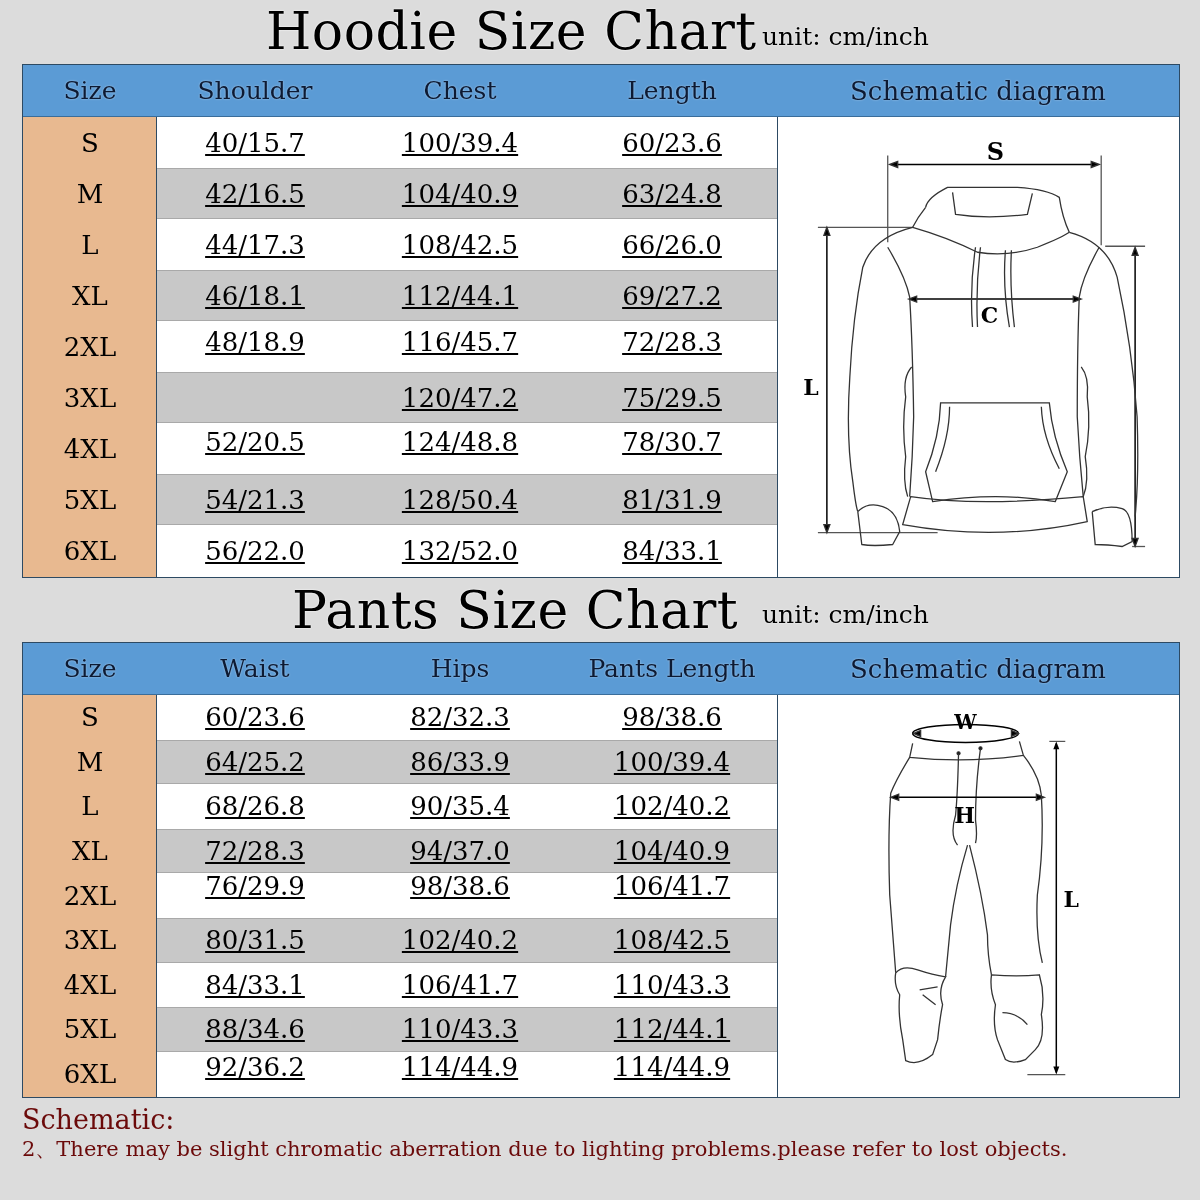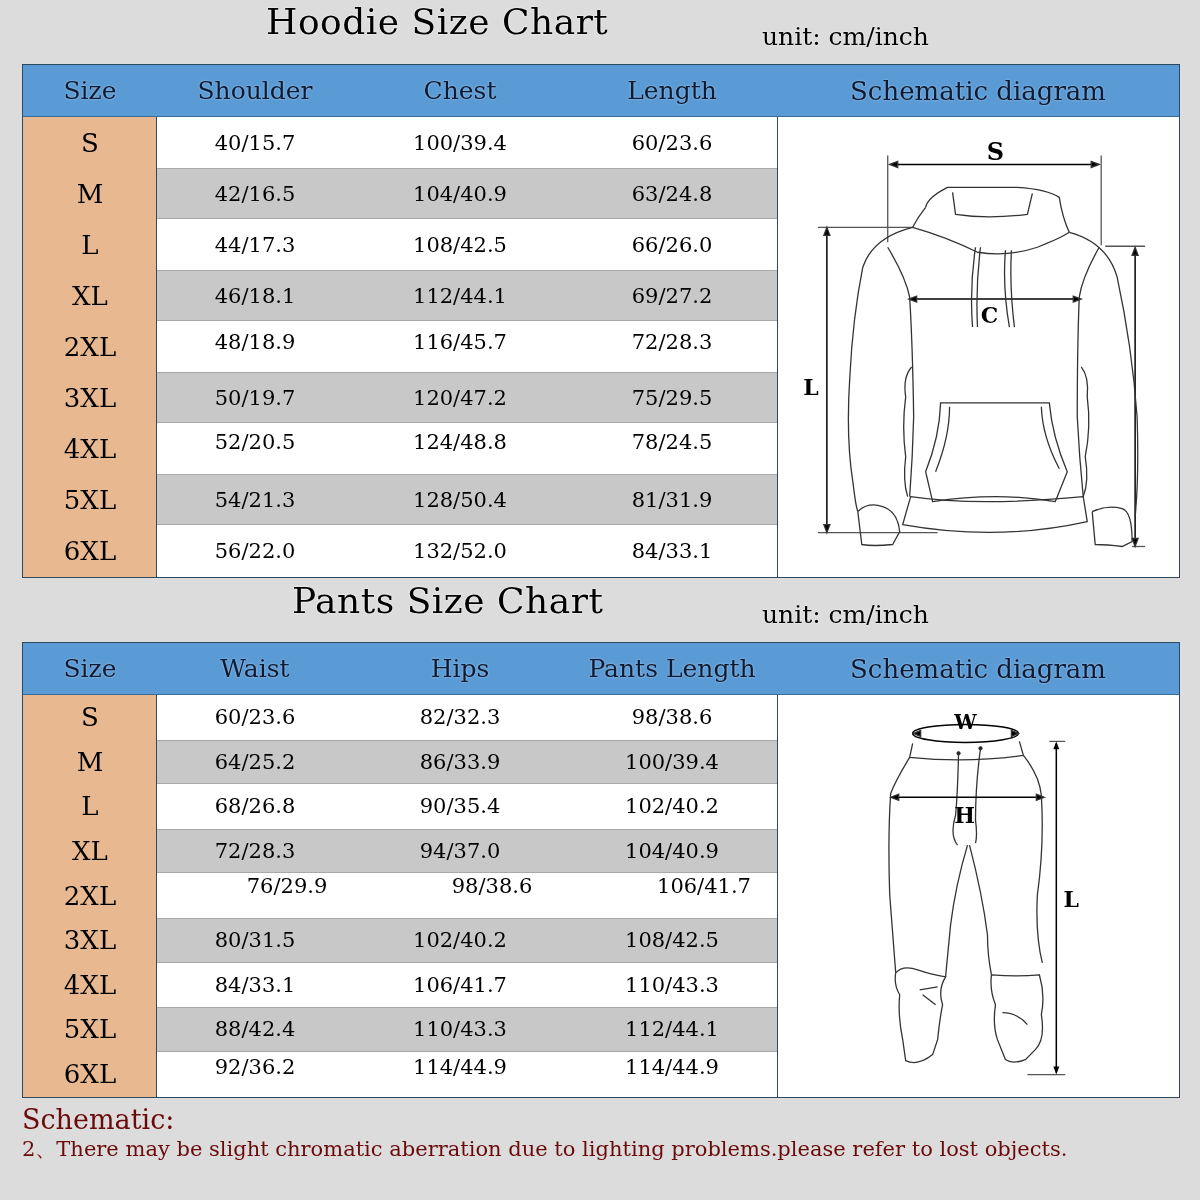--- a/index.html
+++ b/index.html
@@ -1,21 +1,21 @@
 <!DOCTYPE html>
 <html><head>
 <meta charset="utf-8">
 <style>
   * { margin: 0; padding: 0; box-sizing: border-box; }
   html, body { width: 1200px; height: 1200px; background: #dcdcdc; overflow: hidden; }
   body { font-family: "DejaVu Serif", "Liberation Serif", serif; color: #111; position: relative; }
 
   .title-row { position: absolute; left: 0; width: 1200px; height: 60px; }
   .title-main {
-    position: absolute; font-family: "DejaVu Serif", serif; font-size: 36px; color: #000;
+    position: absolute; font-family: "DejaVu Serif", serif; font-size: 52px; color: #000;
     letter-spacing: 0.5px; text-shadow: 0 0 2px #fff, 0 0 1px #fff;
   }
   .title-unit {
     position: absolute; font-family: "DejaVu Serif", serif; font-size: 25px; color: #000;
     text-shadow: 0 0 2px #fff;
   }
 
   .chart-table {
     position: absolute; left: 22px; width: 1158px;
     border: 1px solid #2d4a63; background: #fff;
@@ -31,21 +31,21 @@
   .size-col {
     position: absolute; left: 0; width: 134px; background: #e8b990;
     border-right: 1px solid #2d4a63;
   }
   .row {
     position: absolute; left: 134px; width: 620px;
   }
   .row.alt { background: #c8c8c8; border-top: 1px solid #a9a9a9; border-bottom: 1px solid #a9a9a9; }
   .cell {
     position: absolute; top: 0; height: 100%; display: flex; align-items: center; justify-content: center;
-    font-size: 21px; color: #000;
+    font-size: 26px; color: #000; text-decoration: underline;
   }
   .size-cell {
     position: absolute; left: 0; width: 134px; display: flex; align-items: center; justify-content: center;
     font-size: 26px; color: #000; font-weight: normal;
   }
   .diagram {
     position: absolute; left: 754px; width: 402px; background: #fff;
     border-left: 1px solid #2d4a63;
   }
   .diagram svg { width: 100%; height: 100%; display: block; }
@@ -159,29 +159,28 @@
       <div class="cell" style="left: 410px; width: 210px;">69/27.2</div>
     </div>
     <div class="size-cell" style="top: 256px; height: 51px;">2XL</div>
     <div class="row" style="top: 256px; height: 42px;">
       <div class="cell" style="left: 0px; width: 196px;">48/18.9</div>
       <div class="cell" style="left: 196px; width: 214px;">116/45.7</div>
       <div class="cell" style="left: 410px; width: 210px;">72/28.3</div>
     </div>
     <div class="size-cell" style="top: 307px; height: 51px;">3XL</div>
     <div class="row alt" style="top: 307px; height: 51px;">
-      <div class="cell" style="left: 0px; width: 196px;">50/19.7</div>
       <div class="cell" style="left: 196px; width: 214px;">120/47.2</div>
       <div class="cell" style="left: 410px; width: 210px;">75/29.5</div>
     </div>
     <div class="size-cell" style="top: 358px; height: 51px;">4XL</div>
     <div class="row" style="top: 358px; height: 37px;">
       <div class="cell" style="left: 0px; width: 196px;">52/20.5</div>
       <div class="cell" style="left: 196px; width: 214px;">124/48.8</div>
-      <div class="cell" style="left: 410px; width: 210px;">78/24.5</div>
+      <div class="cell" style="left: 410px; width: 210px;">78/30.7</div>
     </div>
     <div class="size-cell" style="top: 409px; height: 51px;">5XL</div>
     <div class="row alt" style="top: 409px; height: 51px;">
       <div class="cell" style="left: 0px; width: 196px;">54/21.3</div>
       <div class="cell" style="left: 196px; width: 214px;">128/50.4</div>
       <div class="cell" style="left: 410px; width: 210px;">81/31.9</div>
     </div>
     <div class="size-cell" style="top: 460px; height: 51px;">6XL</div>
     <div class="row" style="top: 460px; height: 51px;">
       <div class="cell" style="left: 0px; width: 196px;">56/22.0</div>
@@ -270,40 +269,40 @@
       <div class="cell" style="left: 196px; width: 214px;">90/35.4</div>
       <div class="cell" style="left: 410px; width: 210px;">102/40.2</div>
     </div>
     <div class="size-cell" style="top: 185.8px; height: 44.6px;">XL</div>
     <div class="row alt" style="top: 185.8px; height: 44.6px;">
       <div class="cell" style="left: 0px; width: 196px;">72/28.3</div>
       <div class="cell" style="left: 196px; width: 214px;">94/37.0</div>
       <div class="cell" style="left: 410px; width: 210px;">104/40.9</div>
     </div>
     <div class="size-cell" style="top: 230.4px; height: 44.6px;">2XL</div>
-    <div class="row" style="top: 214px; height: 58px; margin-left: 32px;">
+    <div class="row" style="top: 214px; height: 58px;">
       <div class="cell" style="left: 0px; width: 196px;">76/29.9</div>
       <div class="cell" style="left: 196px; width: 214px;">98/38.6</div>
       <div class="cell" style="left: 410px; width: 210px;">106/41.7</div>
     </div>
     <div class="size-cell" style="top: 275px; height: 44.6px;">3XL</div>
     <div class="row alt" style="top: 275px; height: 44.6px;">
       <div class="cell" style="left: 0px; width: 196px;">80/31.5</div>
       <div class="cell" style="left: 196px; width: 214px;">102/40.2</div>
       <div class="cell" style="left: 410px; width: 210px;">108/42.5</div>
     </div>
     <div class="size-cell" style="top: 319.6px; height: 44.6px;">4XL</div>
     <div class="row" style="top: 319.6px; height: 44.6px;">
       <div class="cell" style="left: 0px; width: 196px;">84/33.1</div>
       <div class="cell" style="left: 196px; width: 214px;">106/41.7</div>
       <div class="cell" style="left: 410px; width: 210px;">110/43.3</div>
     </div>
     <div class="size-cell" style="top: 364.2px; height: 44.6px;">5XL</div>
     <div class="row alt" style="top: 364.2px; height: 44.6px;">
-      <div class="cell" style="left: 0px; width: 196px;">88/42.4</div>
+      <div class="cell" style="left: 0px; width: 196px;">88/34.6</div>
       <div class="cell" style="left: 196px; width: 214px;">110/43.3</div>
       <div class="cell" style="left: 410px; width: 210px;">112/44.1</div>
     </div>
     <div class="size-cell" style="top: 408.8px; height: 44.6px;">6XL</div>
     <div class="row" style="top: 408.8px; height: 31px;">
       <div class="cell" style="left: 0px; width: 196px;">92/36.2</div>
       <div class="cell" style="left: 196px; width: 214px;">114/44.9</div>
       <div class="cell" style="left: 410px; width: 210px;">114/44.9</div>
     </div>
   </div>

